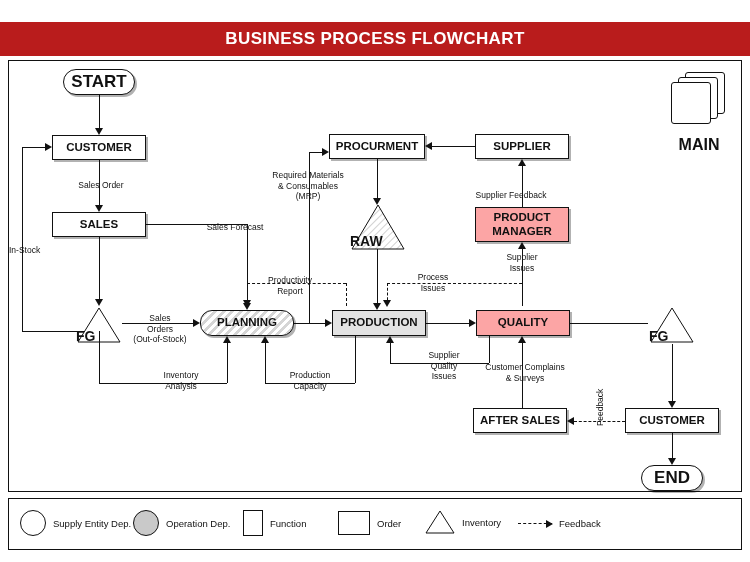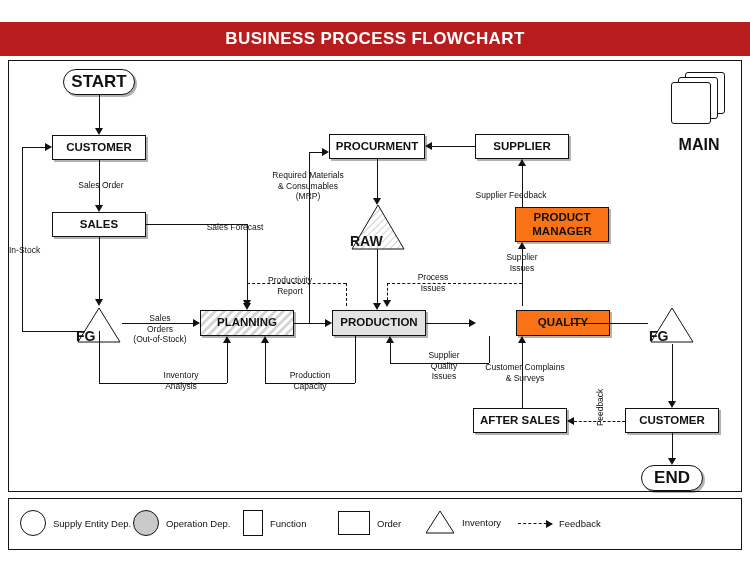--- a/index.html
+++ b/index.html
@@ -13,25 +13,25 @@
 
   
   .canvas{position:absolute;left:8px;top:60px;width:734px;height:432px;border:1px solid #111;box-sizing:border-box;}
   .legendbox{position:absolute;left:8px;top:498px;width:734px;height:52px;border:1px solid #111;box-sizing:border-box;}
 
   
   .node{position:absolute;box-sizing:border-box;display:flex;align-items:center;justify-content:center;
         text-align:center;font-size:11.5px;font-weight:bold;color:#111;line-height:1.15;
         font-family:"Liberation Sans",sans-serif;background:#fff;border:1px solid #111;}
   .node.shadow{box-shadow:2px 2px 0 rgba(0,0,0,.30);}
-  .node.gray{background:#f97316;margin-left:40px;}
+  .node.gray{background:#fca5a5;}
   .node.lightgray{background:#e3e3e3;}
 
   
-  .hatch{background-image:repeating-linear-gradient(135deg,#ffffff 0 3px,#d5d5d5 3px 6px);}
+  .hatch{background-image:repeating-linear-gradient(135deg,#ffffff 0 3px,#d5d5d5 3px 6px);border-radius:12px;}
 
   
   .term{position:absolute;box-sizing:border-box;border:1px solid #111;border-radius:16px;
         display:flex;align-items:center;justify-content:center;font-size:17px;font-weight:bold;
         color:#111;background:#fff;box-shadow:2px 2px 0 rgba(0,0,0,.30);}
 
   
   .tri{position:absolute;}
   .tri svg{display:block;overflow:visible;}
   .tri .lbl{position:absolute;left:0;width:100%;font-size:14px;font-weight:bold;color:#111;}

